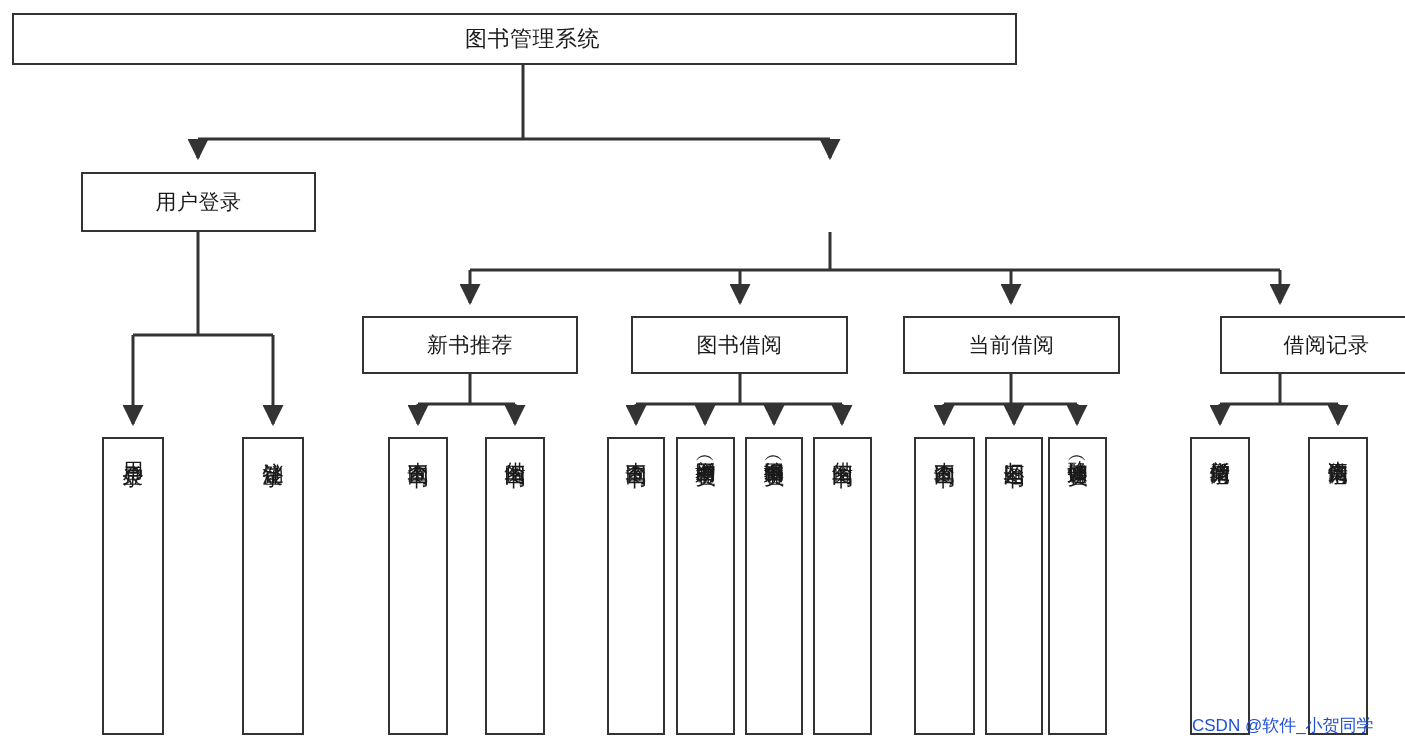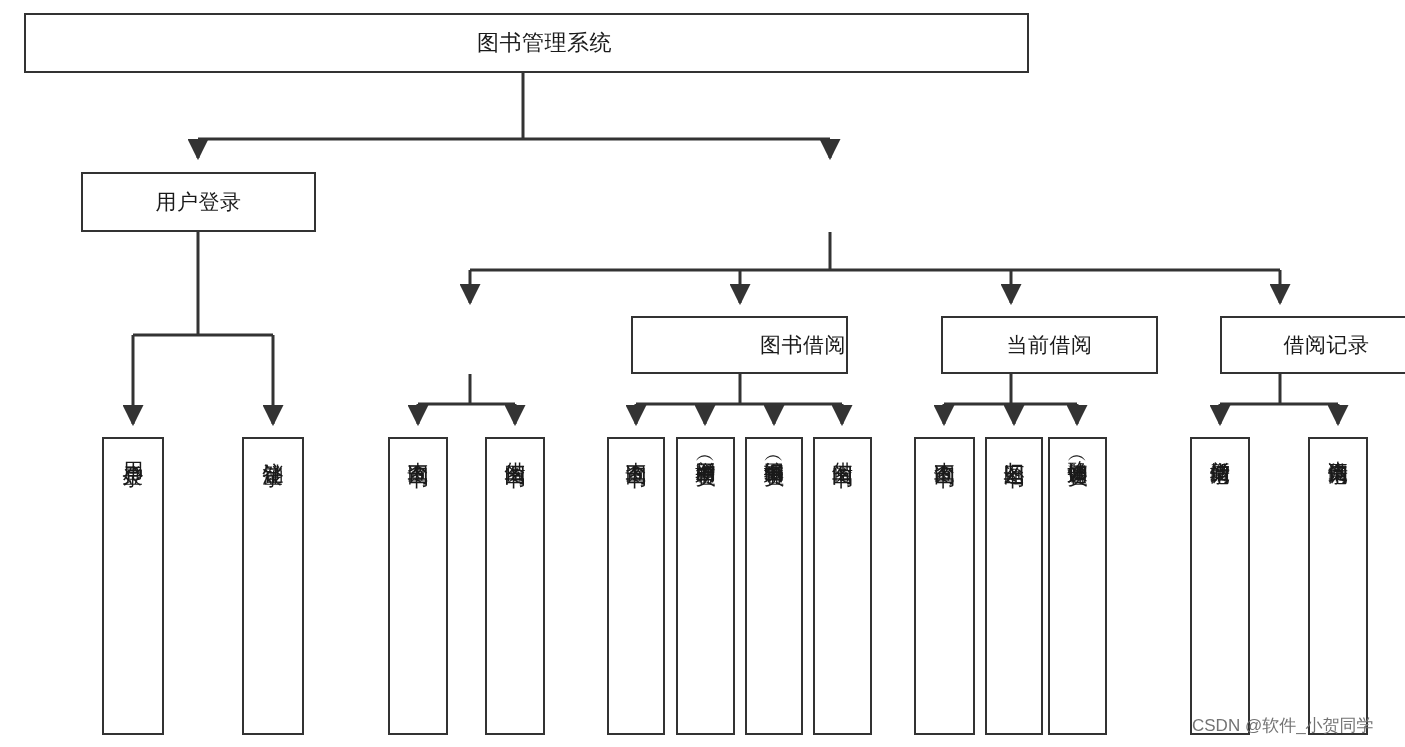--- a/index.html
+++ b/index.html
@@ -57,21 +57,21 @@
     font-size: 21px;
     letter-spacing: 2px;
     line-height: 1.05;
   }
   .node.leaf.tall .lbl {
     font-size: 20px;
     letter-spacing: 1px;
   }
   .watermark {
     position: absolute;
-    color: #737373;
+    color: #1d4ed8;
     font-size: 17px;
     z-index: 5;
     white-space: nowrap;
   }
 </style>
 </head>
 <body>
 
 <div id="canvas">
 
@@ -118,32 +118,35 @@
       <path d="M 1014 404 L 1014 424" marker-end="url(#arrow)"></path>
       <path d="M 1077 404 L 1077 424" marker-end="url(#arrow)"></path>
 
       <path d="M 1280 374 L 1280 404"></path>
       <path d="M 1220 404 L 1338 404"></path>
       <path d="M 1220 404 L 1220 424" marker-end="url(#arrow)"></path>
       <path d="M 1338 404 L 1338 424" marker-end="url(#arrow)"></path>
     </g>
   </svg>
 
-  <div class="node root horiz" style="left:24px; top:13px; width:1005px; height:60px;padding-left:36px;">
+  <div class="node root horiz" style="left:12px; top:13px; width:1005px; height:52px;padding-left:36px;">
     <span class="lbl">图书管理系统</span>
   </div>
 
   <div class="node horiz" style="left:81px; top:172px; width:235px; height:60px;">
     <span class="lbl">用户登录</span>
   </div>
 
-  <div class="node horiz" style="left:631px; top:316px; width:217px; height:58px;justify-content:flex-end;">
+  <div class="node horiz" style="left:362px; top:316px; width:216px; height:58px;">
+    <span class="lbl">新书推荐</span>
+  </div>
+  <div class="node horiz" style="left:631px; top:316px; width:217px; height:58px;">
     <span class="lbl">图书借阅</span>
   </div>
-  <div class="node horiz" style="left:903px; top:316px; width:217px; height:58px;margin-left:38px;">
+  <div class="node horiz" style="left:903px; top:316px; width:217px; height:58px;">
     <span class="lbl">当前借阅</span>
   </div>
   <div class="node horiz" style="left:1172px; top:316px; width:213px; height:58px;margin-left:48px;">
     <span class="lbl">借阅记录</span>
   </div>
 
   <div class="node leaf" style="left:102px; top:437px; width:62px; height:298px;">
     <span class="lbl">用户登录</span>
   </div>
   <div class="node leaf" style="left:242px; top:437px; width:62px; height:298px;">

